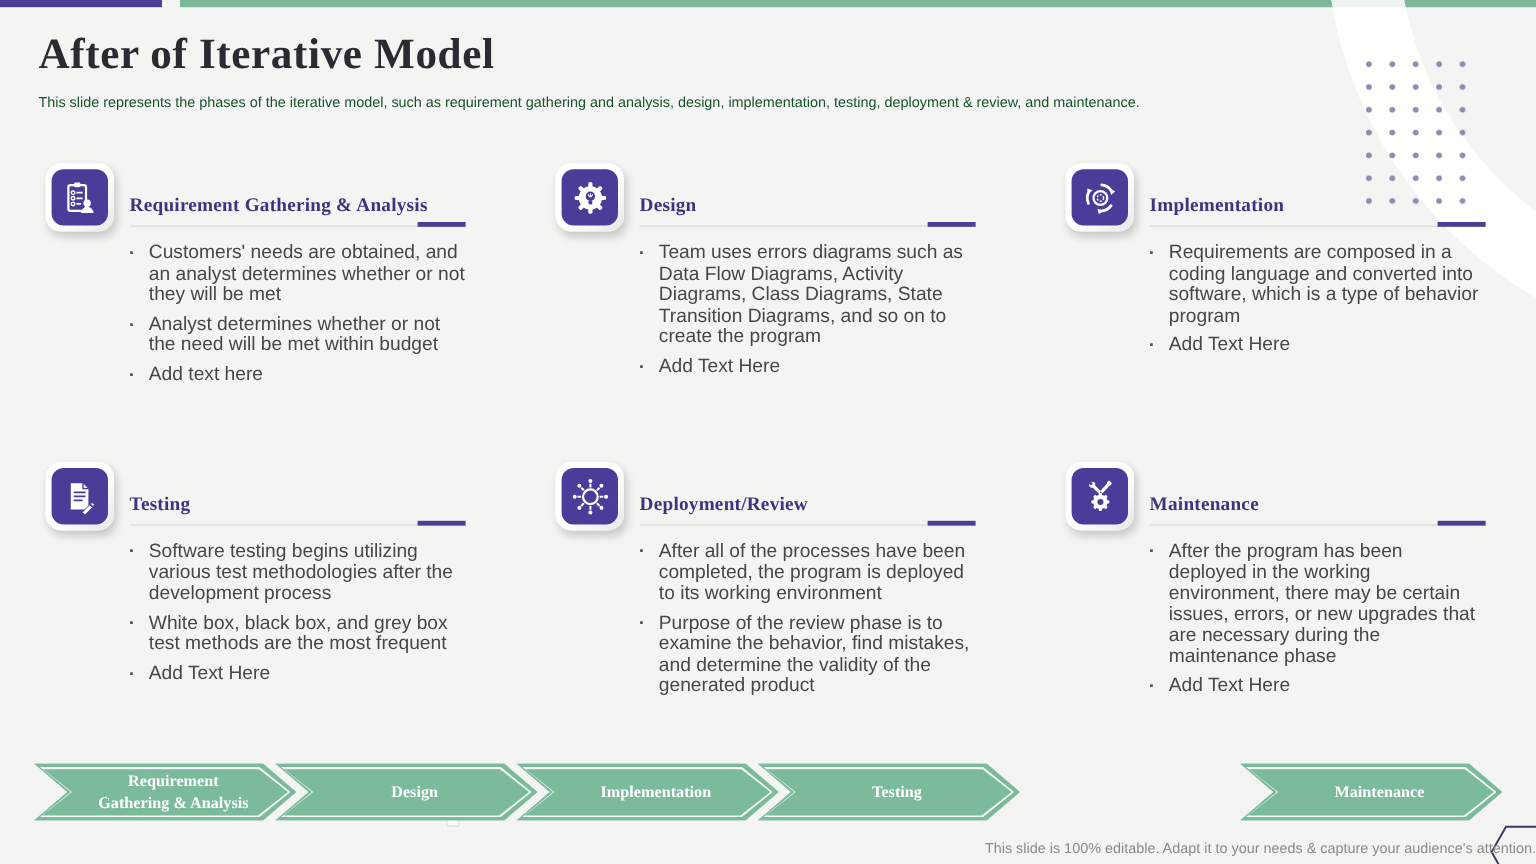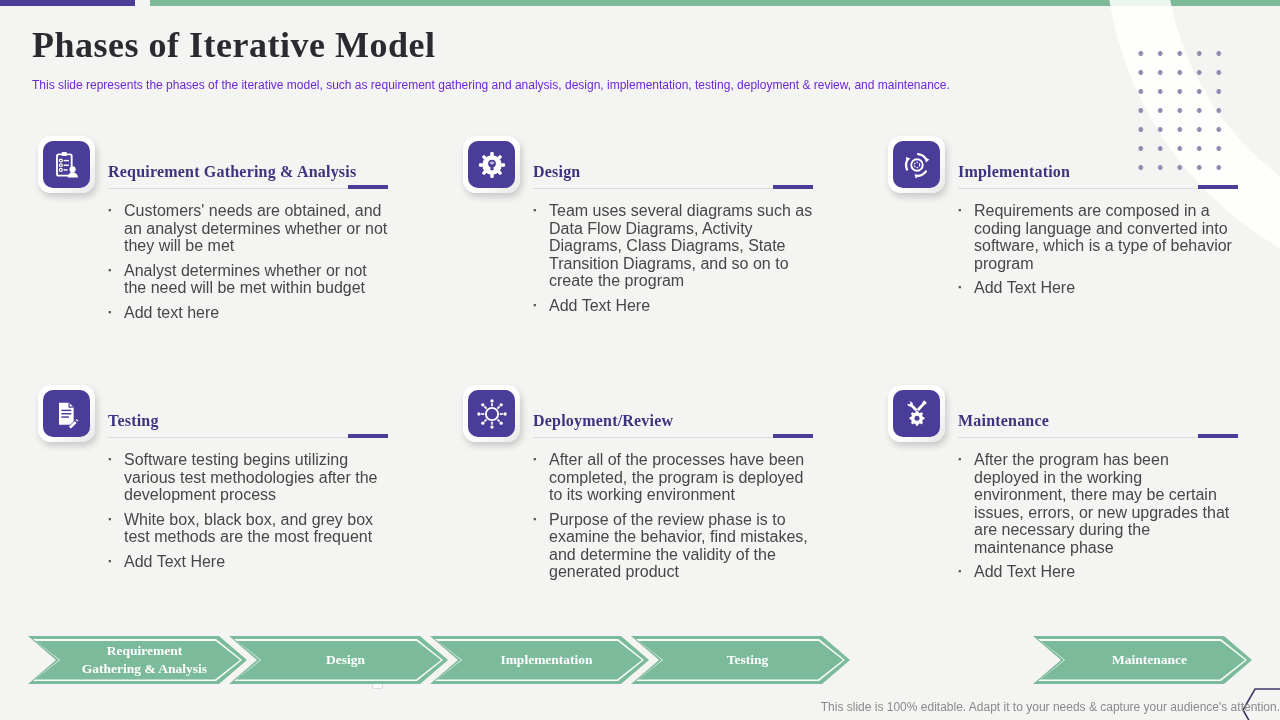--- a/index.html
+++ b/index.html
@@ -20,21 +20,21 @@
     background-image:radial-gradient(circle,#8f8bb0 2.1px,transparent 2.7px);
     background-size:19.5px 19px;}
   .hexagon{position:absolute;left:1242px;top:687px;}
   .artifact-dot{position:absolute;left:372px;top:680px;width:9px;height:7px;
     border:1px solid #dcdcdc;border-radius:2px;background:#fbfbfb;}
 
   
   .title{position:absolute;left:32px;top:24px;
     font-family:"Liberation Serif",serif;font-weight:bold;font-size:36px;color:#2c2a30;
     letter-spacing:.5px;}
-  .subtitle{position:absolute;left:32px;top:78px;font-size:12px;color:#6d28d9;}
+  .subtitle{position:absolute;left:32px;top:78px;font-size:12px;color:#14532d;}
 
   
   .card{position:absolute;width:350px;height:230px;}
   .card.c0{left:38px;top:136px;}  .card.c1{left:463px;top:136px;} .card.c2{left:888px;top:136px;}
   .card.c3{left:38px;top:385px;}  .card.c4{left:463px;top:385px;} .card.c5{left:888px;top:385px;}
   .tile{position:absolute;left:0;top:0;width:57px;height:57px;border-radius:13px;
     background:linear-gradient(135deg,#ffffff 55%,#e7e7e7 100%);
     box-shadow:2px 4px 7px rgba(0,0,0,.18);}
   .tile-inner{position:absolute;left:5px;top:5px;width:47px;height:47px;border-radius:10px;
     background:#4a3d99;display:flex;align-items:center;justify-content:center;}
@@ -75,21 +75,21 @@
 <div class="bar-purple"></div>
 <div class="bar-green"></div>
 
 <div class="arc-ring"></div>
 <div class="dots-grid"></div>
 <div class="artifact-dot"></div>
 <svg class="hexagon" width="56" height="50" viewBox="0 0 56 50">
   <polygon points="13,2 39,2 51,23 39,44 13,44 1,23" fill="none" stroke="#3c3768" stroke-width="1.6"></polygon>
 </svg>
 
-<div class="title">Phases of Iterative Model</div>
+<div class="title">After of Iterative Model</div>
 <div class="subtitle">This slide represents the phases of the iterative  model, such as requirement gathering and analysis, design, implementation, testing, deployment &amp; review,  and maintenance.</div>
 
 <div class="card c0">
   <div class="tile">
     <div class="tile-inner">
       <svg viewBox="0 0 24 24">
         <rect x="4.5" y="4" width="11" height="16" rx="1.3" fill="none" stroke="#fff" stroke-width="1.4"></rect>
         <rect x="8" y="2.3" width="4" height="3" rx="0.9" fill="#fff"></rect>
         <circle cx="7.4" cy="8.7" r="1.1" fill="none" stroke="#fff" stroke-width="0.9"></circle>
         <line x1="9.5" y1="8.7" x2="13.4" y2="8.7" stroke="#fff" stroke-width="1.1"></line>
@@ -145,21 +145,21 @@
         </g>
       </svg>
     </div>
   </div>
   <div class="card-title">Design</div>
   <div class="rule"></div>
   <div class="rule-accent"></div>
   <div class="bullets">
     <div class="bullet">
         <span class="marker">▪</span>
-        <span class="btext">Team uses several diagrams such as Data Flow Diagrams, Activity Diagrams, Class Diagrams, State Transition Diagrams, and so on to create the program</span>
+        <span class="btext">Team uses errors diagrams such as Data Flow Diagrams, Activity Diagrams, Class Diagrams, State Transition Diagrams, and so on to create the program</span>
       </div>
     <div class="bullet">
         <span class="marker">▪</span>
         <span class="btext">Add Text Here</span>
       </div>
   </div>
 </div>
 
 <div class="card c2">
   <div class="tile">

